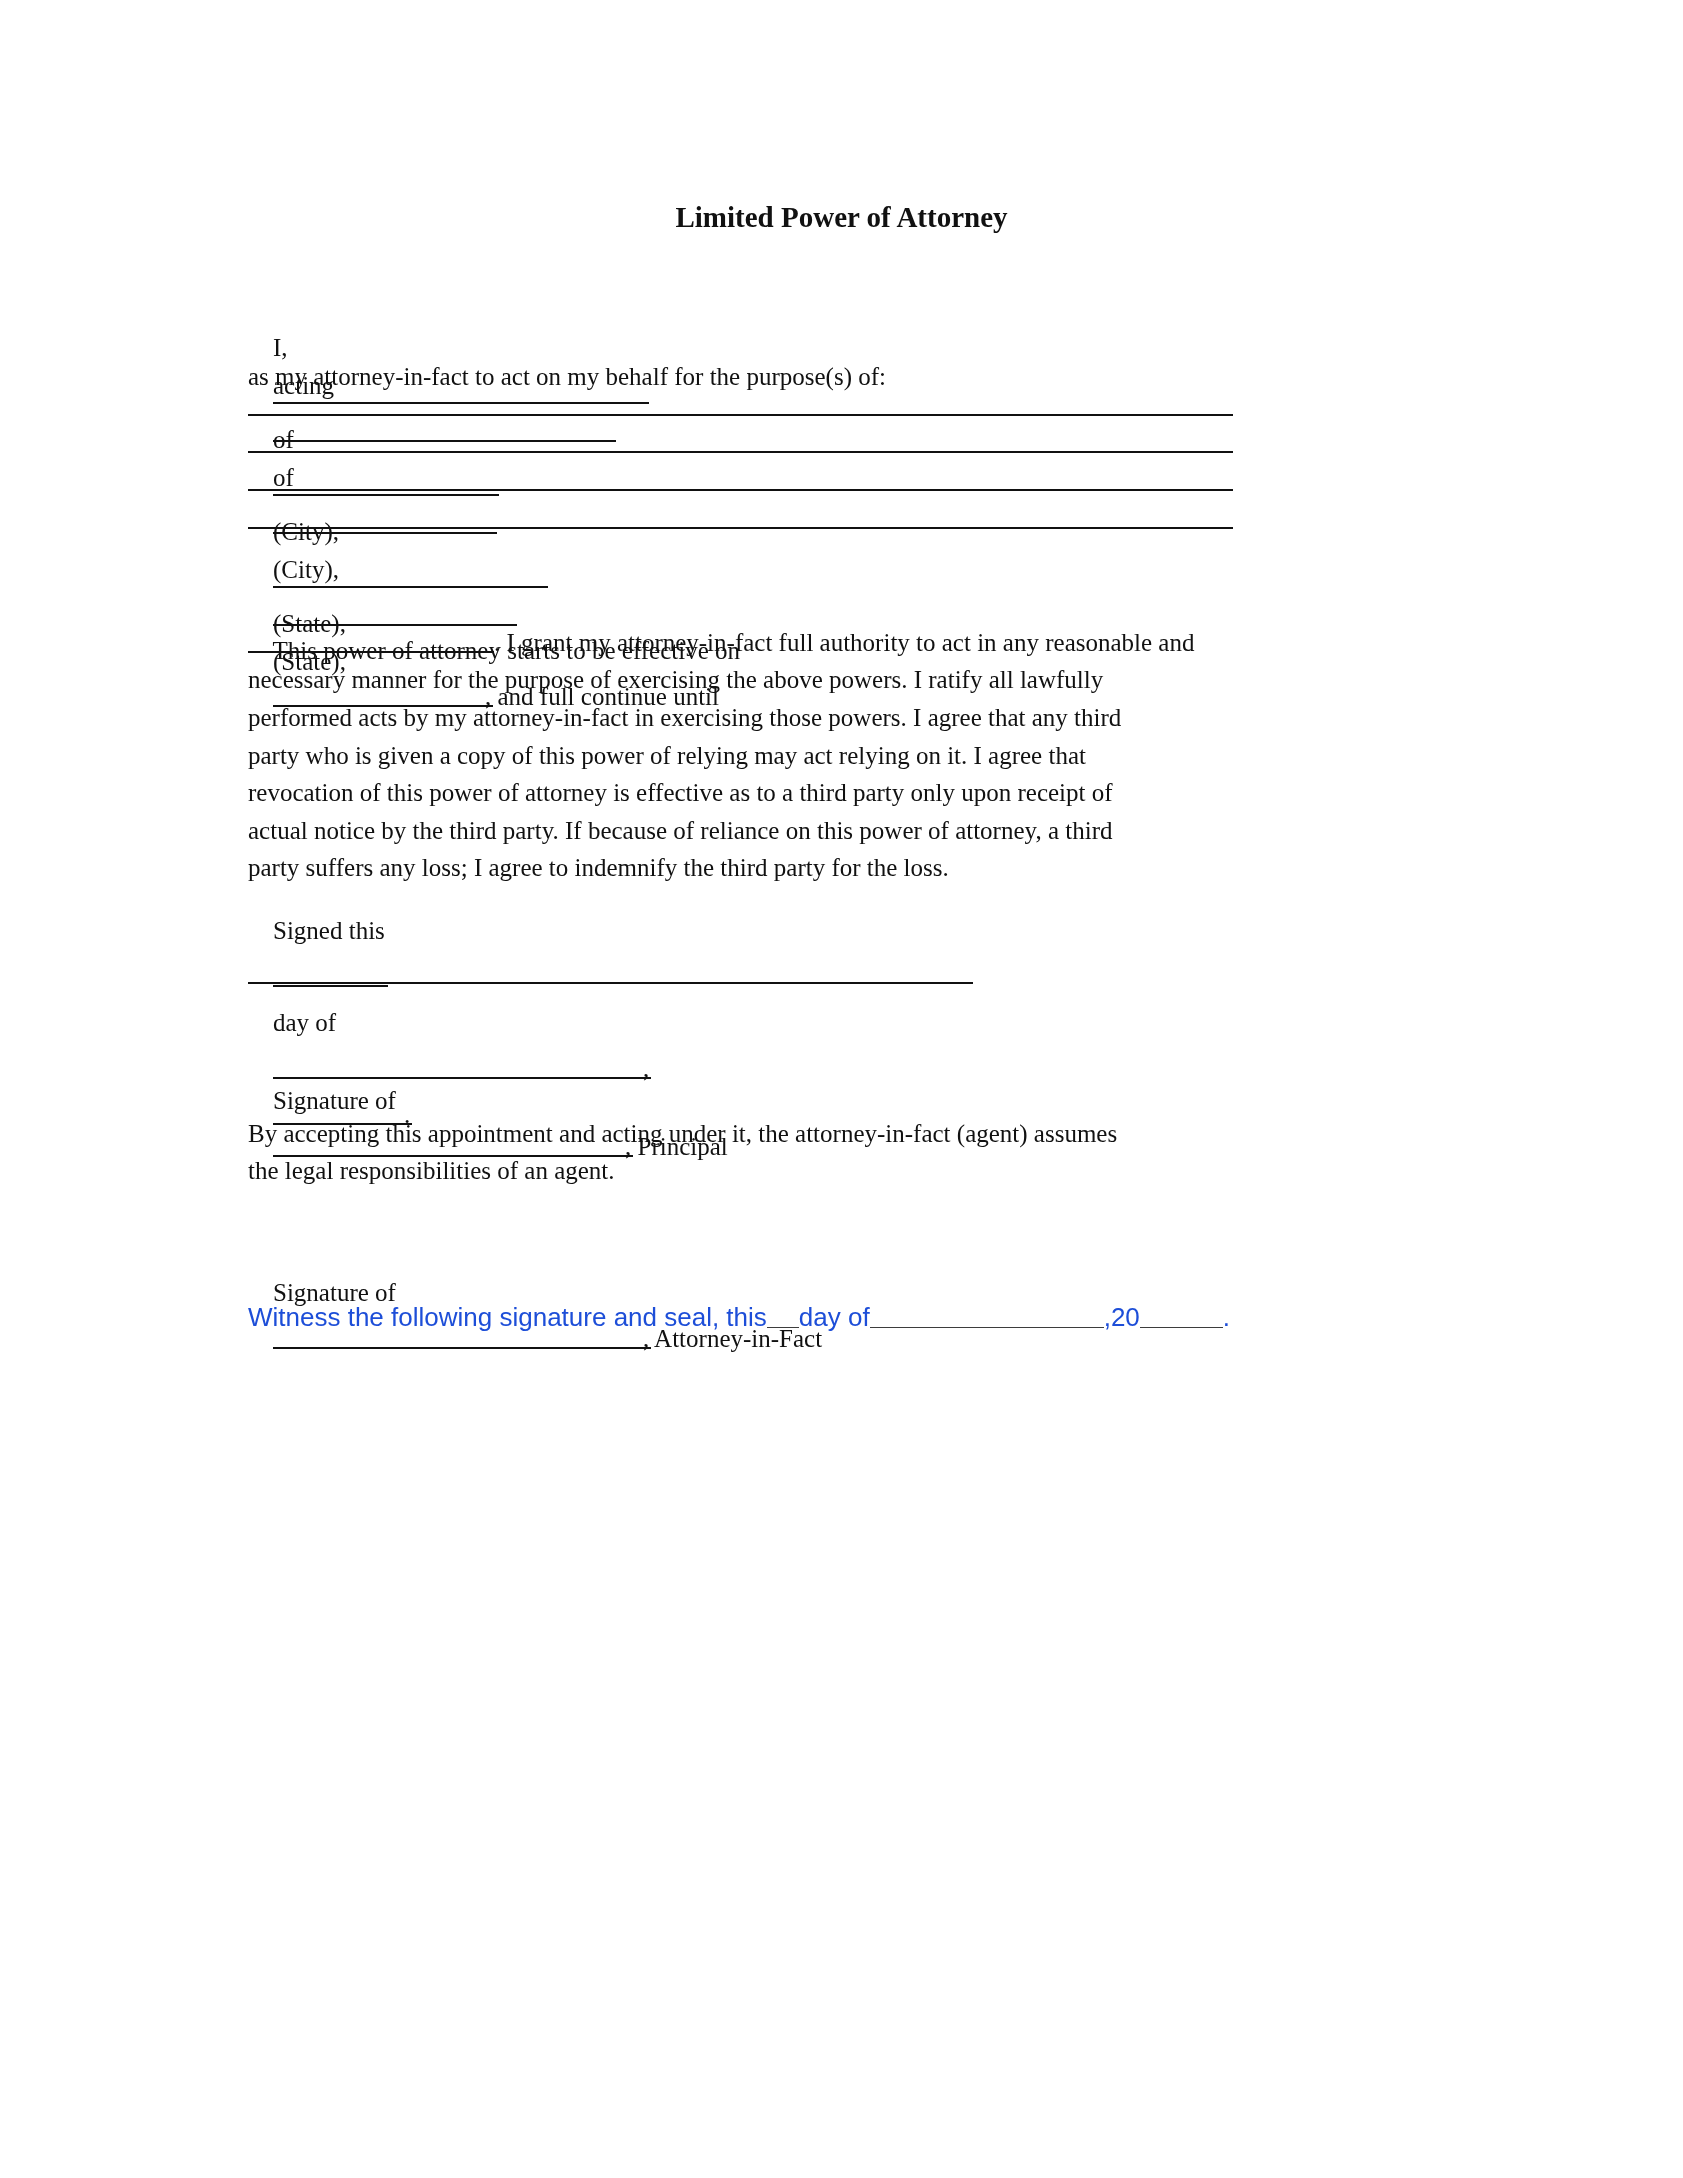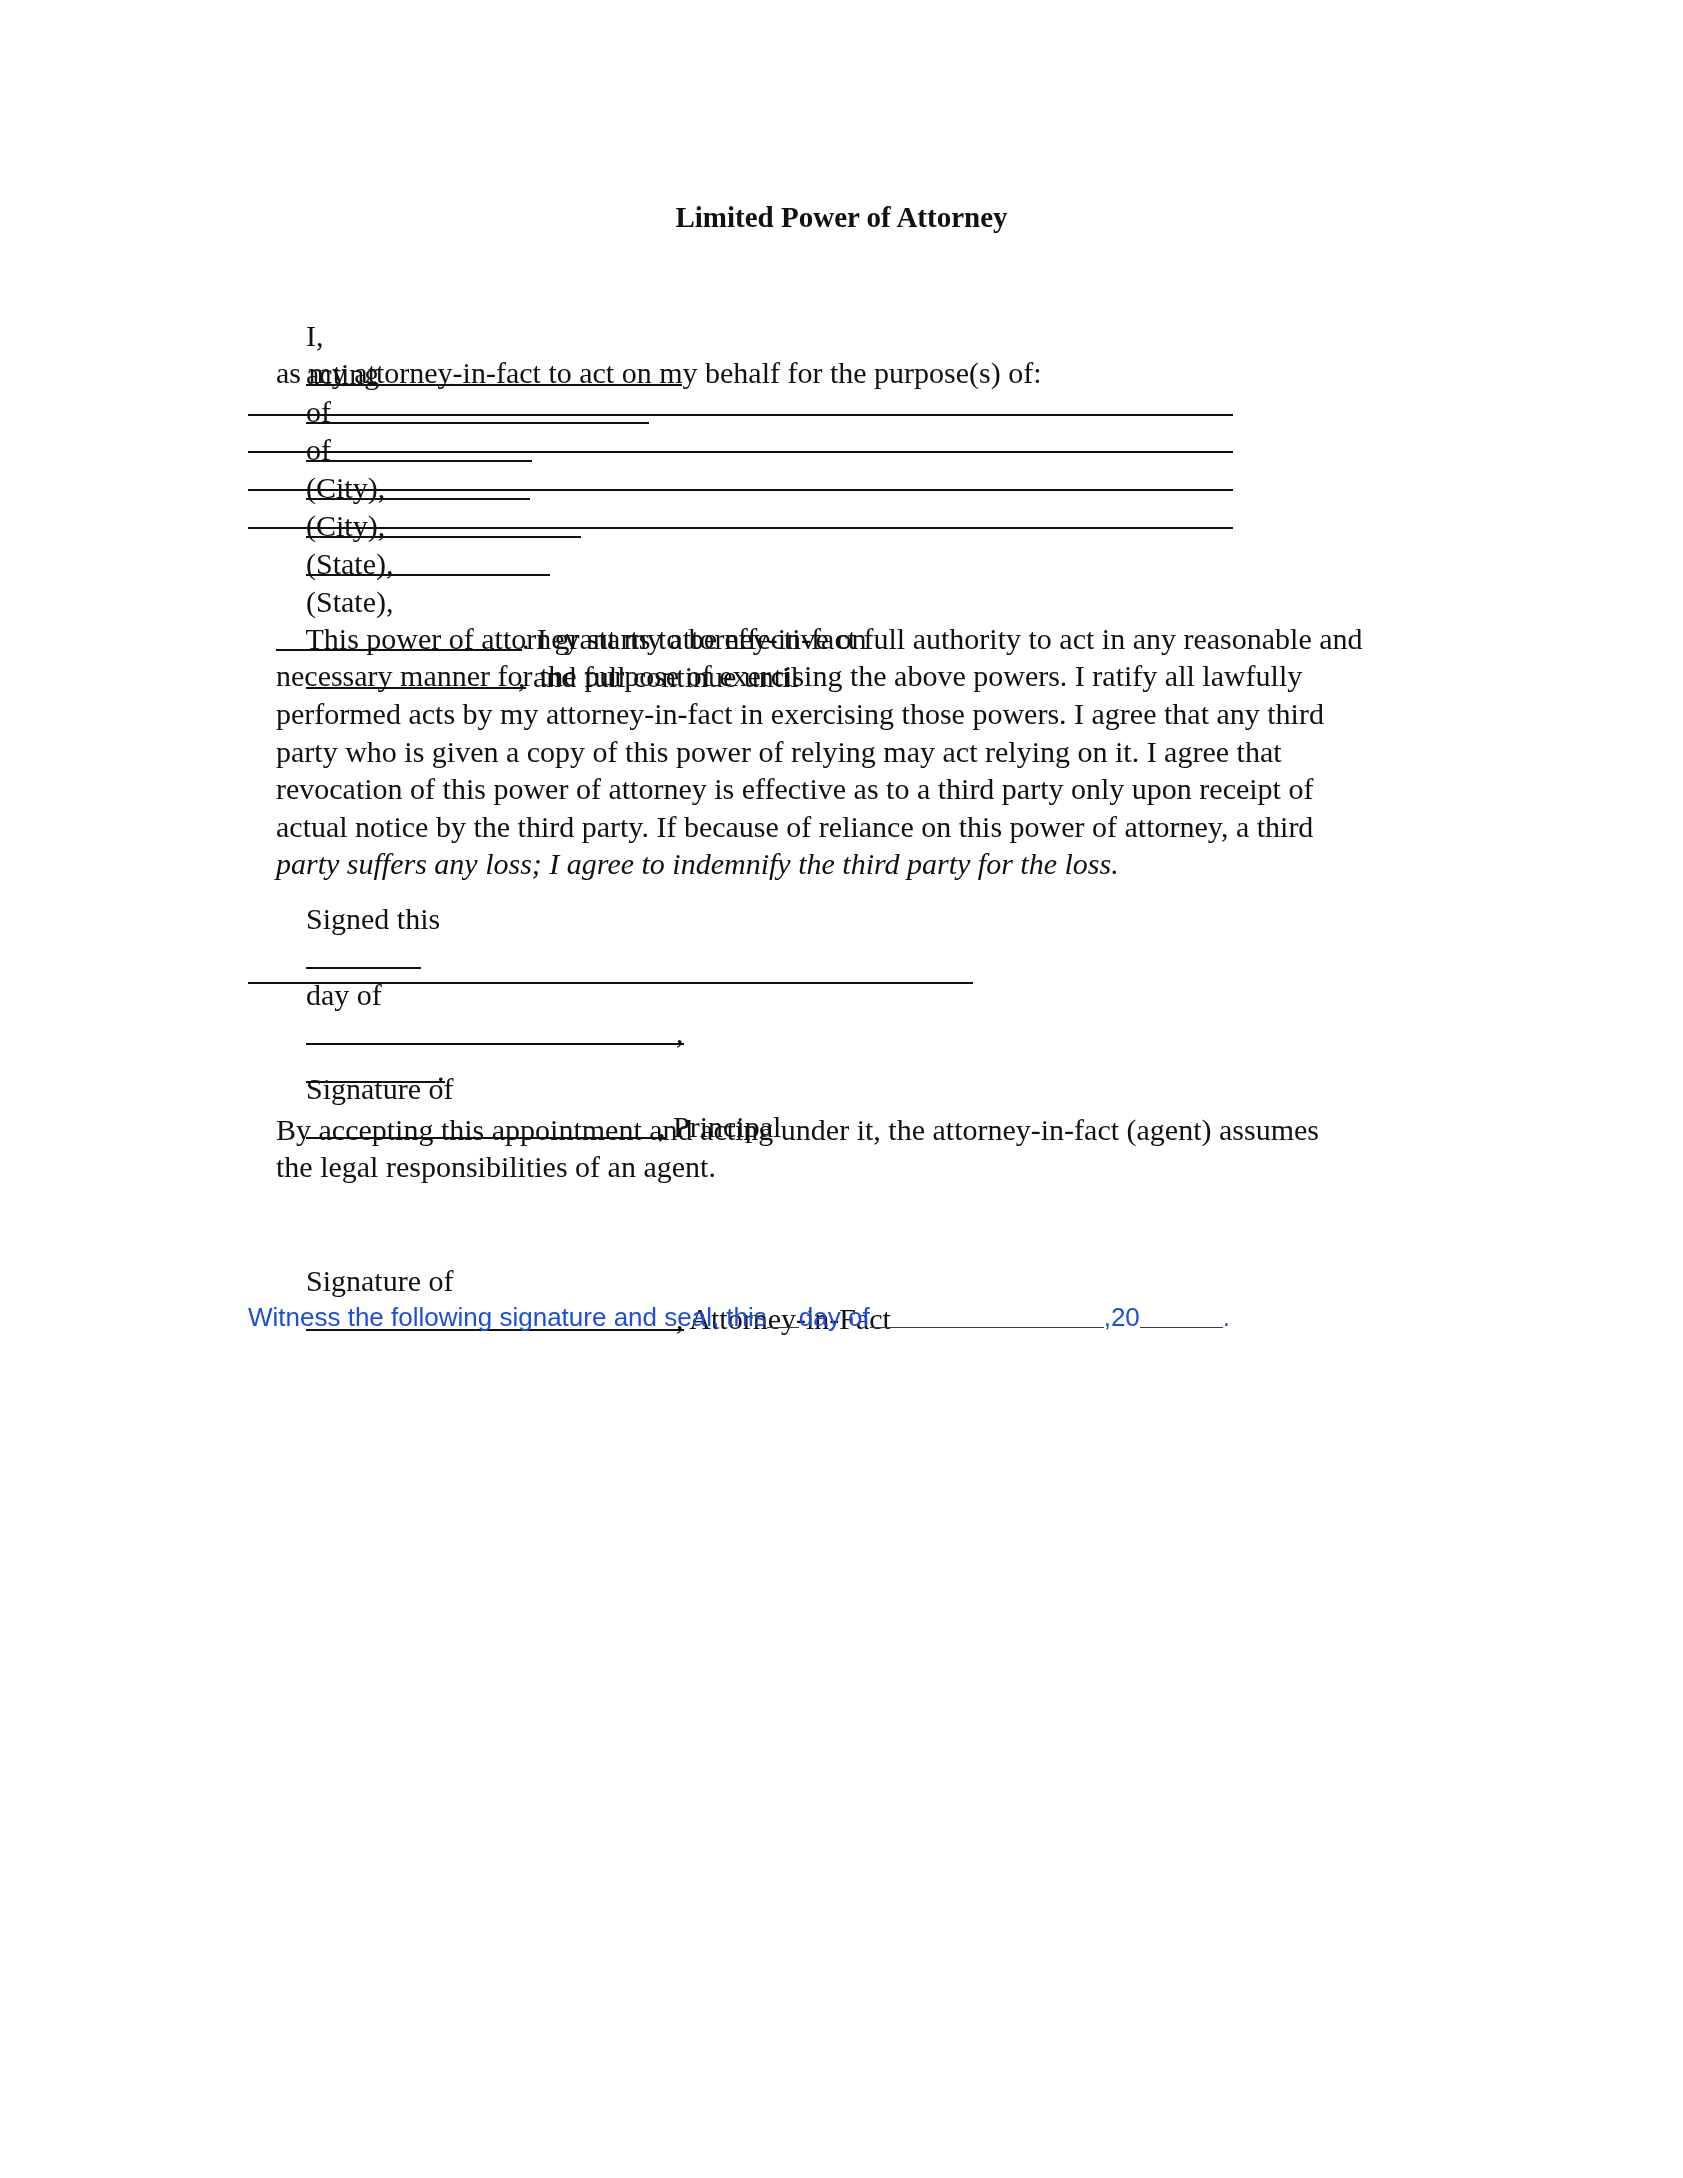--- a/index.html
+++ b/index.html
@@ -5,21 +5,21 @@
   html, body { margin: 0; padding: 0; background: #ffffff; }
   body { width: 1683px; height: 2178px; position: relative; overflow: hidden; }
   .page { position: absolute; left: 0; top: 0; width: 1545px; height: 2178px; background: #fff; }
   .serif { font-family: "Liberation Serif", "DejaVu Serif", serif; color: #111; }
   .title {
     position: absolute; left: 0; width: 1683px; top: 197px;
     text-align: center; font-weight: bold; font-size: 29px; line-height: 40px;
   }
   .line {
     position: absolute; left: 248px; white-space: pre;
-    font-size: 30px; line-height: 38px; height: 38px; margin-left: 28px;
+    font-size: 25px; line-height: 46px; height: 38px;
   }
   .blank {
     display: inline-block; border-bottom: 2px solid #111;
     height: 24px; vertical-align: baseline; margin-bottom: -2px;
   }
   .rule {
     position: absolute; left: 248px; height: 0; border-top: 2px solid #111;
   }
   .witness {
     position: absolute; left: 248px; top: 1300px; white-space: pre;
@@ -66,21 +66,21 @@
     <span>This power of attorney starts to be effective on</span>
     <span class="blank" style="width:220px;margin-right:-8px;"></span><span>, and full continue until</span>
   </div>
   <div class="line serif" style="top:620px;"><span class="blank" style="width:246px;"></span><span>. I grant my attorney-in-fact full authority to act in any reasonable and</span></div>
 
   <div class="line serif" style="top:657px;">necessary manner for the purpose of exercising the above powers. I ratify all lawfully</div>
   <div class="line serif" style="top:695px;">performed acts by my attorney-in-fact in exercising those powers. I agree that any third</div>
   <div class="line serif" style="top:733px;">party who is given a copy of this power of relying may act relying on it. I agree that</div>
   <div class="line serif" style="top:770px;">revocation of this power of attorney is effective as to a third party only upon receipt of</div>
   <div class="line serif" style="top:808px;">actual notice by the third party. If because of reliance on this power of attorney, a third</div>
-  <div class="line serif" style="top:845px;font-style:italic;">party suffers any loss; I agree to indemnify the third party for the loss.</div>
+  <div class="line serif" style="top:845px;">party suffers any loss; I agree to indemnify the third party for the loss.</div>
 
   <div class="line serif" style="top:862px;">
     <span>Signed this</span>
     <span class="blank" style="width:115px;"></span>
     <span>day of</span>
     <span class="blank" style="width:378px;margin-right:-8px;"></span><span>,</span>
     <span class="blank" style="width:139px;margin-right:-8px;"></span><span>.</span>
   </div>
 
 

